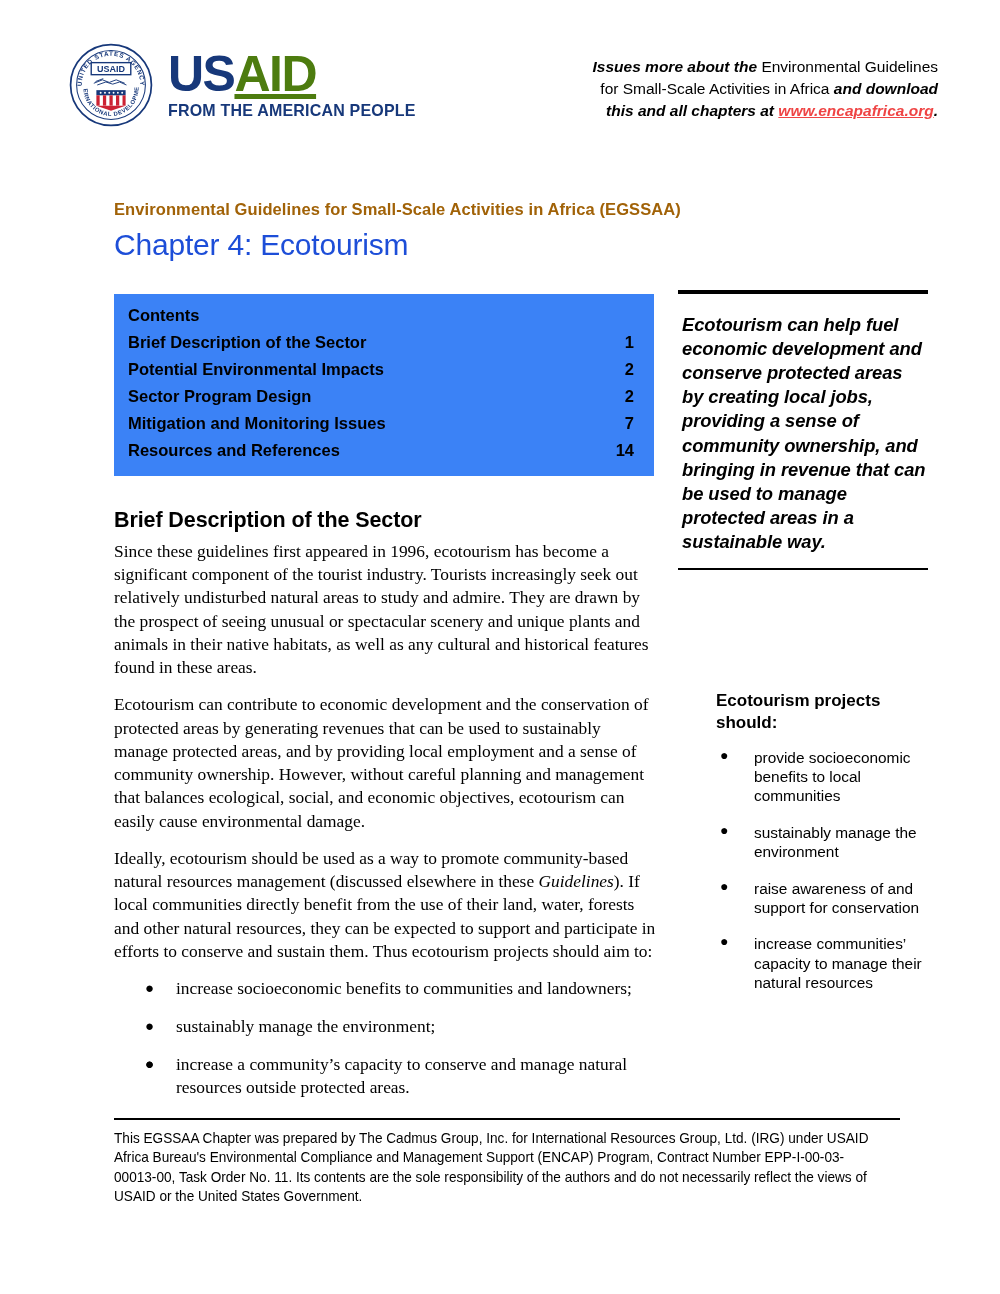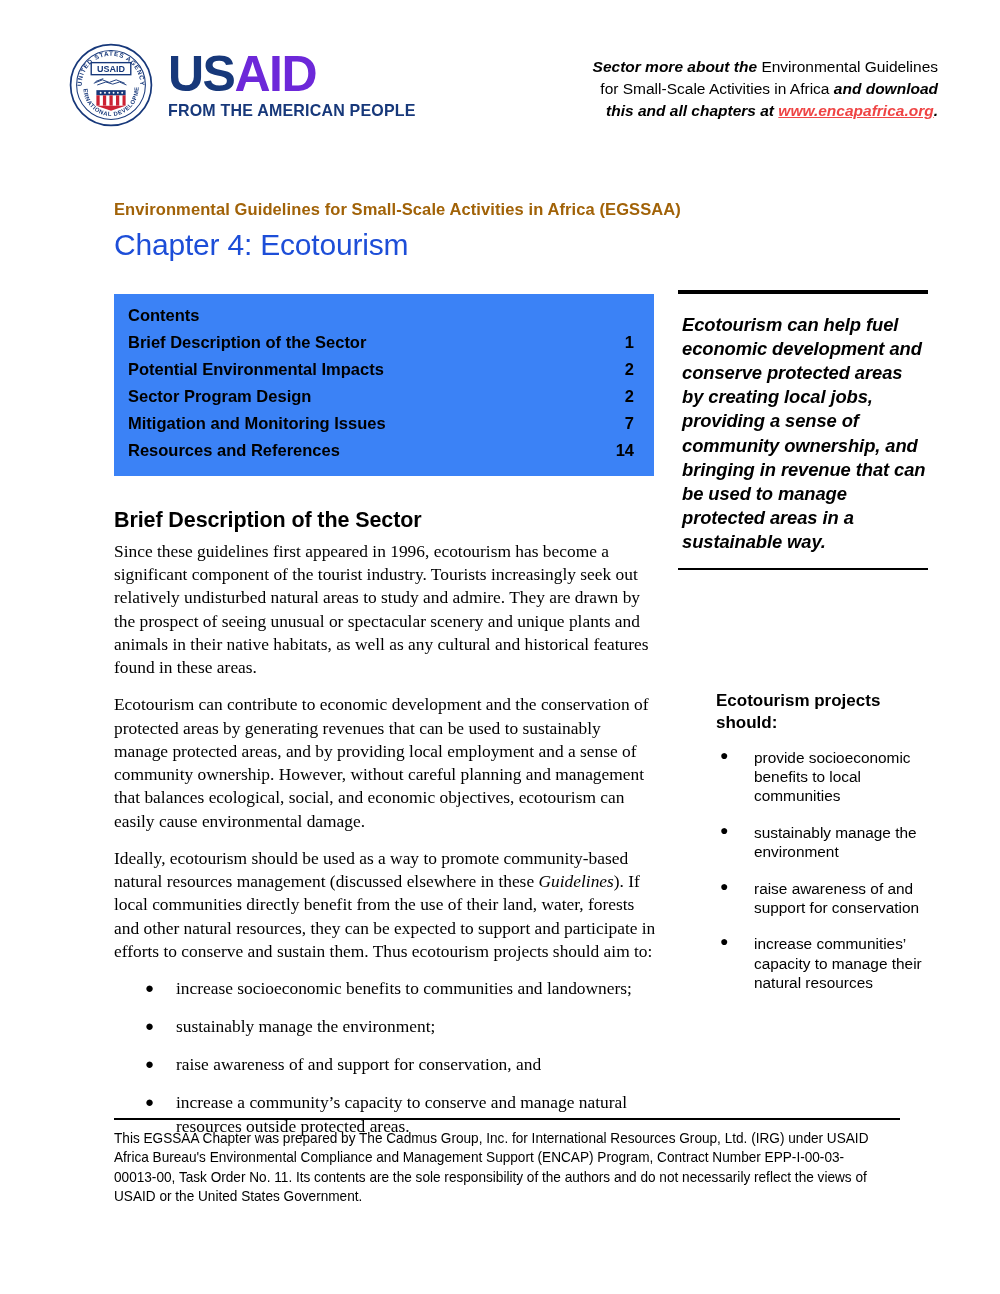--- a/index.html
+++ b/index.html
@@ -43,21 +43,21 @@
     justify-content: center;
   }
   .wordmark-main {
     font-family: "Liberation Sans", sans-serif;
     font-weight: bold;
     font-size: 50px;
     line-height: 0.98;
     letter-spacing: -1.5px;
   }
   .wm-us { color: #17387a; }
-  .wm-aid { color: #6d28d9; }
+  .wm-aid { color: #4d7c0f; text-decoration: underline; }
   .wordmark-tag {
     font-family: "Liberation Sans", sans-serif;
     font-weight: bold;
     font-size: 16.5px;
     letter-spacing: 0.2px;
     color: #17387a;
     margin-top: 2px;
     transform: scaleX(0.97);
     transform-origin: left center;
   }
@@ -306,21 +306,21 @@
     </svg>
 
     <div class="wordmark">
       <div class="wordmark-main"><span class="wm-us">US</span><span class="wm-aid">AID</span></div>
       <div class="wordmark-tag">FROM THE AMERICAN PEOPLE</div>
     </div>
   </div>
 
   <div class="version-block">
     <div>
-      <span class="ital">Sector more about the</span>
+      <span class="ital">Issues more about the</span>
       <span class="reg">Environmental Guidelines</span><br>
       <span class="reg">for Small-Scale Activities in Africa</span>
       <span class="ital">and download</span><br>
       <span class="ital">this and all chapters at</span>
       <a class="link-blue" href="#">www.encapafrica.org</a><span class="ital">.</span>
     </div>
   </div>
 </div>
 
 <div class="doc-subtitle">Environmental Guidelines for Small-Scale Activities in Africa (EGSSAA)</div>
@@ -360,21 +360,21 @@
 <div class="body-col">
   <h2 class="section-h">Brief Description of the Sector</h2>
 
   <p class="para">Since these guidelines first appeared in 1996, ecotourism has become a significant component of the tourist industry. Tourists increasingly seek out relatively undisturbed natural areas to study and admire. They are drawn by the prospect of seeing unusual or spectacular scenery and unique plants and animals in their native habitats, as well as any cultural and historical features found in these areas.</p>
   <p class="para">Ecotourism can contribute to economic development and the conservation of protected areas by generating revenues that can be used to sustainably manage protected areas, and by providing local employment and a sense of community ownership. However, without careful planning and management that balances ecological, social, and economic objectives, ecotourism can easily cause environmental damage.</p>
   <p class="para"><span>Ideally, ecotourism should be used as a way to promote community-based natural resources management (discussed elsewhere in these </span><em>Guidelines</em><span>). If local communities directly benefit from the use of their land, water, forests and other natural resources, they can be expected to support and participate in efforts to conserve and sustain them. Thus ecotourism projects should aim to:</span></p>
 
   <ul class="main-list">
     <li><span class="bullet-dot">●</span><span>increase socioeconomic benefits to communities and landowners;</span></li>
     <li><span class="bullet-dot">●</span><span>sustainably manage the environment;</span></li>
-    <li><span class="bullet-dot">●</span><span>raise awareness of and support for conservation, and</span></li>
+    <li><span class="bullet-dot">●</span></li>
     <li><span class="bullet-dot">●</span><span>increase a community’s capacity to conserve and manage natural resources outside protected areas.</span></li>
   </ul>
 </div>
 
 <div class="sidebar-should">
   <div class="sb-head">Ecotourism projects should:</div>
   <ul class="sb-list">
     <li><span class="bullet-dot">●</span><span>provide socioeconomic benefits to local communities</span></li>
     <li><span class="bullet-dot">●</span><span>sustainably manage the environment</span></li>
     <li><span class="bullet-dot">●</span><span>raise awareness of and support for conservation</span></li>

